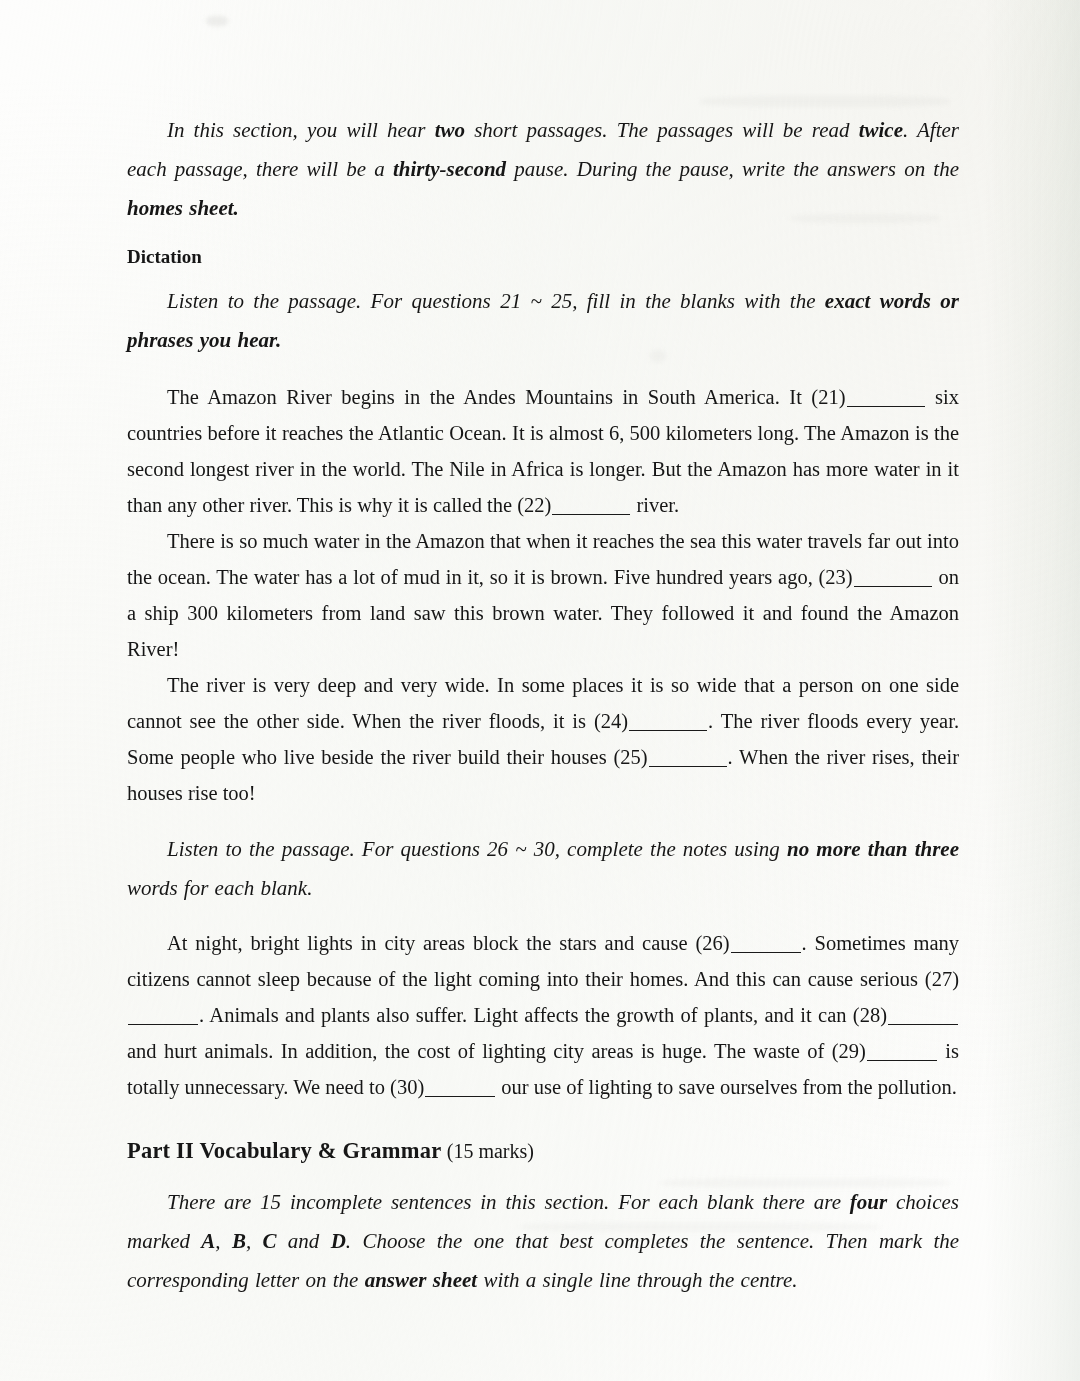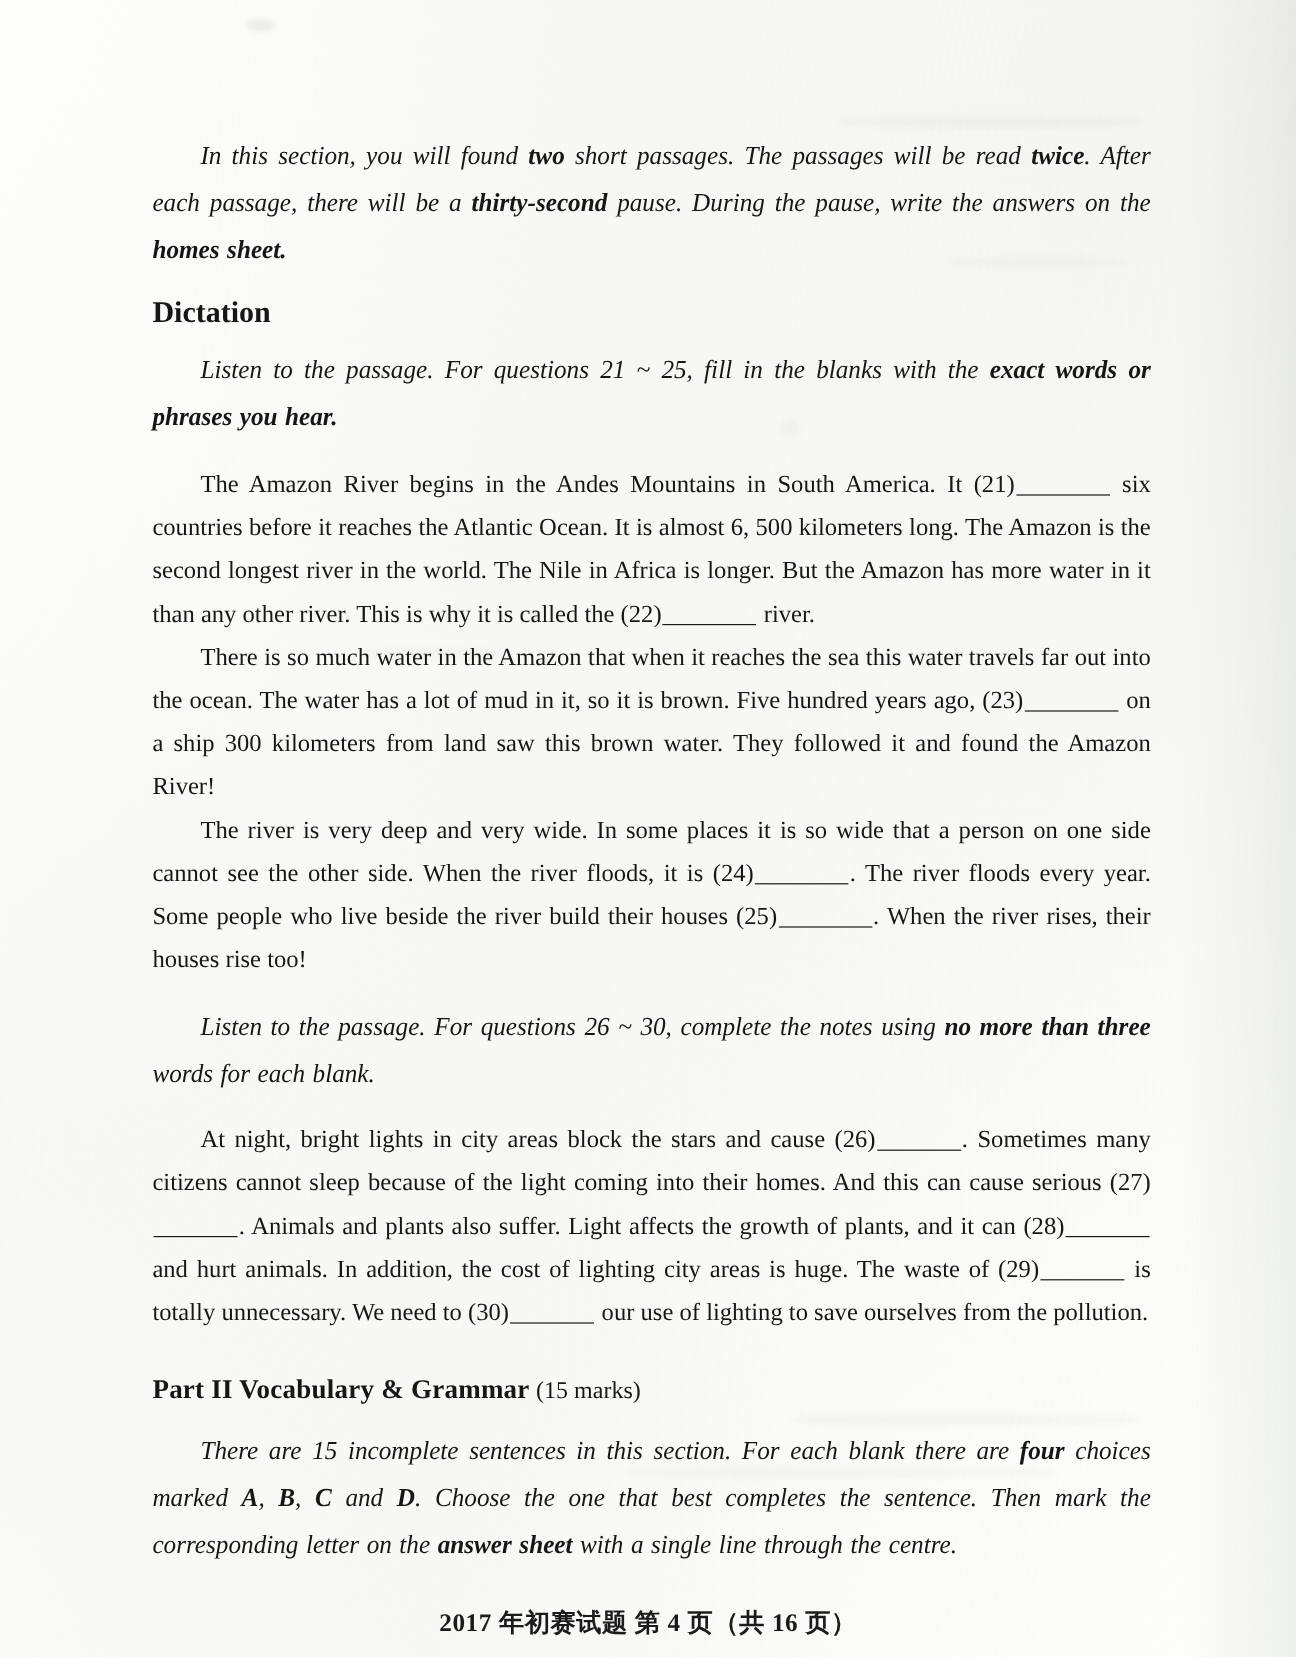--- a/index.html
+++ b/index.html
@@ -63,21 +63,21 @@
     line-height: 1.2;
     margin: 0;
   }
   .sec-head .marks {
     font-weight: normal;
     font-size: 20px;
     letter-spacing: 0;
   }
   .sub-head {
     font-weight: bold;
-    font-size: 25px;
+    font-size: 19px;
     line-height: 1.2;
     margin: 0;
   }
 
   
   .rubric {
     font-style: italic;
     font-size: 21px;
     line-height: 38px;
     text-align: justify;
@@ -152,21 +152,21 @@
   <div class="smudge" style="left:650px;  top:350px; width:16px; height:12px; opacity:.5;"></div>
   <div class="smudge" style="left:300px;  top:540px; width:120px; height:8px; opacity:.35;"></div>
   <div class="smudge" style="left:660px;  top:1178px; width:290px; height:10px; opacity:.42;"></div>
   <div class="smudge" style="left:520px;  top:1222px; width:360px; height:10px; opacity:.4;"></div>
 
   <div class="content">
 
     <div style="height:98px"></div>
 
     <div style="height:12px"></div>
-    <p class="rubric"><span>In this section, you will found </span><b>two</b><span> short passages.  The passages will be read </span><b>twice</b><span>.  After each passage, there will be a </span><b>thirty-second</b><span> pause.  During the pause, write the answers on the </span><b>homes sheet.</b></p>
+    <p class="rubric"><span>In this section, you will hear </span><b>two</b><span> short passages.  The passages will be read </span><b>twice</b><span>.  After each passage, there will be a </span><b>thirty-second</b><span> pause.  During the pause, write the answers on the </span><b>homes sheet.</b></p>
 
     <div style="height:22px"></div>
     <h3 class="sub-head">Dictation</h3>
 
     <div style="height:12px"></div>
     <p class="rubric"><span>Listen to the passage.  For questions 21 ~ 25, fill in the blanks with the </span><b>exact words or phrases you hear.</b></p>
 
     <div style="height:22px"></div>
     <p class="body-para"><span>The Amazon River begins in the Andes Mountains in South America. It (21)</span><span class="blank"></span><span> six countries before it reaches the Atlantic Ocean. It is almost 6, 500 kilometers long. The Amazon is the second longest river in the world. The Nile in Africa is longer. But the Amazon has more water in it than any other river. This is why it is called the (22)</span><span class="blank"></span><span> river.</span></p>
 
@@ -186,16 +186,15 @@
     <h2 class="sec-head">
       <span>Part II Vocabulary &amp; Grammar</span>
       <span class="marks">(15 marks)</span>
     </h2>
 
     <div style="height:18px"></div>
     <p class="rubric"><span>There are 15 incomplete sentences in this section.  For each blank there are </span><b>four</b><span> choices marked </span><b>A</b><span>, </span><b>B</b><span>, </span><b>C</b><span> and </span><b>D</b><span>.  Choose the one that best completes the sentence.  Then mark the corresponding letter on the </span><b>answer sheet</b><span> with a single line through the centre.</span></p>
 
   </div>
 
-  <div class="footer">2017 年初赛试题 第 4 页（共 16 页）</div>
 
 
 </div>
 
 </body></html>

